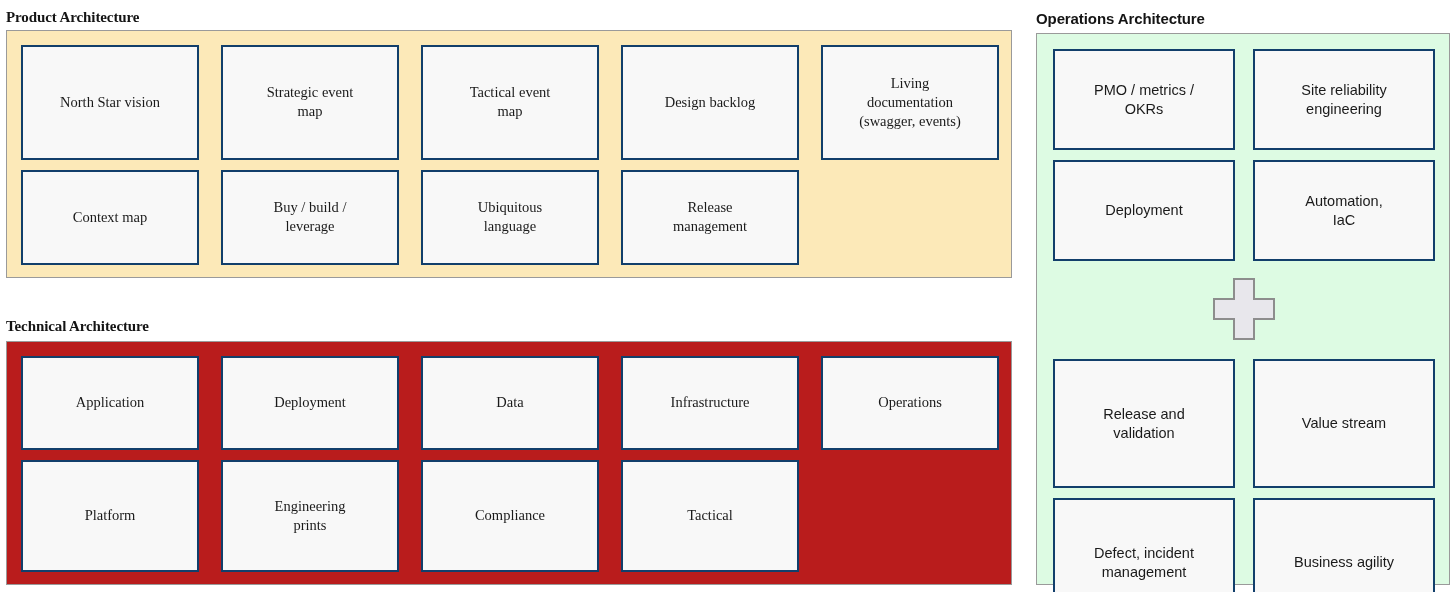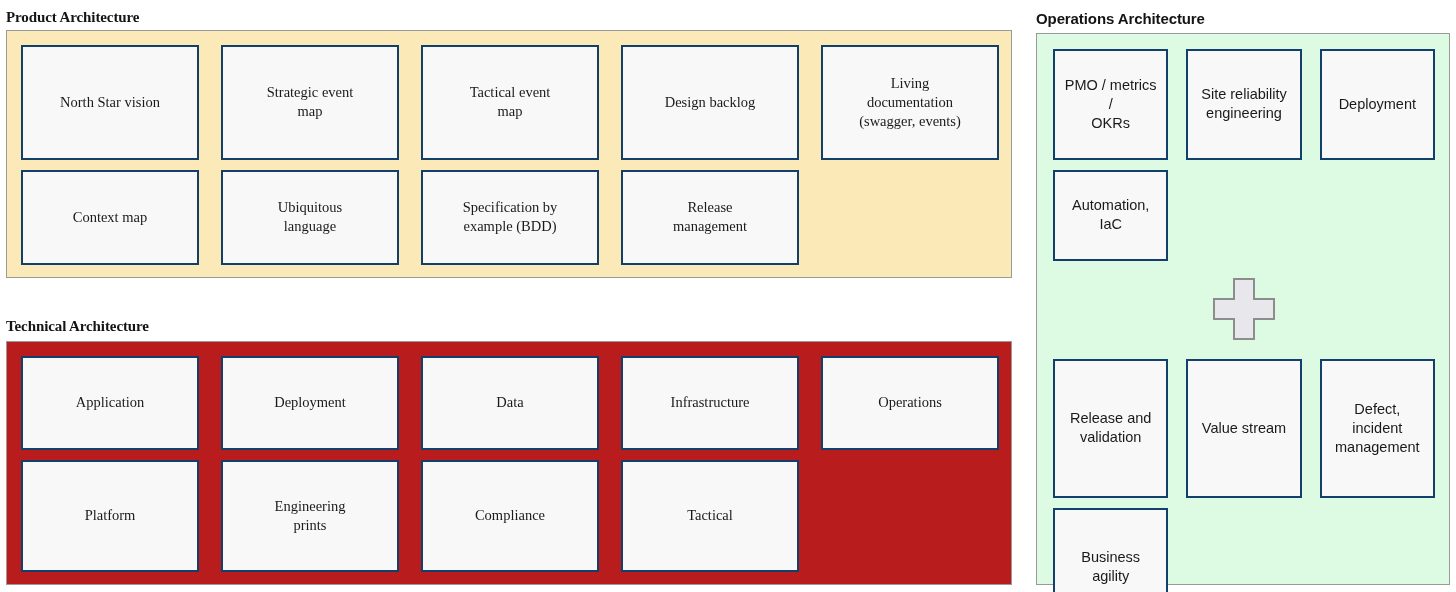--- a/index.html
+++ b/index.html
@@ -61,21 +61,21 @@
 
   
   .box-grid {
     display: grid;
     box-sizing: border-box;
   }
   .grid-5 {
     grid-template-columns: repeat(5, 1fr);
   }
   .grid-2 {
-    grid-template-columns: repeat(3, 1fr);
+    grid-template-columns: repeat(2, 1fr);
   }
 
   .node {
     box-sizing: border-box;
     border: 2px solid #123f6b;
     background: #f8f8f8;
     display: flex;
     align-items: center;
     justify-content: center;
     text-align: center;
@@ -148,24 +148,24 @@
         <div class="node">North Star vision</div>
         <div class="node">Strategic event
 map</div>
         <div class="node">Tactical event
 map</div>
         <div class="node">Design backlog</div>
         <div class="node">Living
 documentation
 (swagger, events)</div>
         <div class="node">Context map</div>
+        <div class="node">Buy / build /
+leverage</div>
         <div class="node">Ubiquitous
 language</div>
-        <div class="node">Specification by
-example (BDD)</div>
         <div class="node">Release
 management</div>
       </div>
     </div>
 
     <div style="position:absolute; left:0; top:317px;">
       <span class="section-title">Technical Architecture</span>
     </div>
 
     <div class="panel panel-technical" style="position:absolute; left:0; top:341px; width:1006px; height:244px;">

